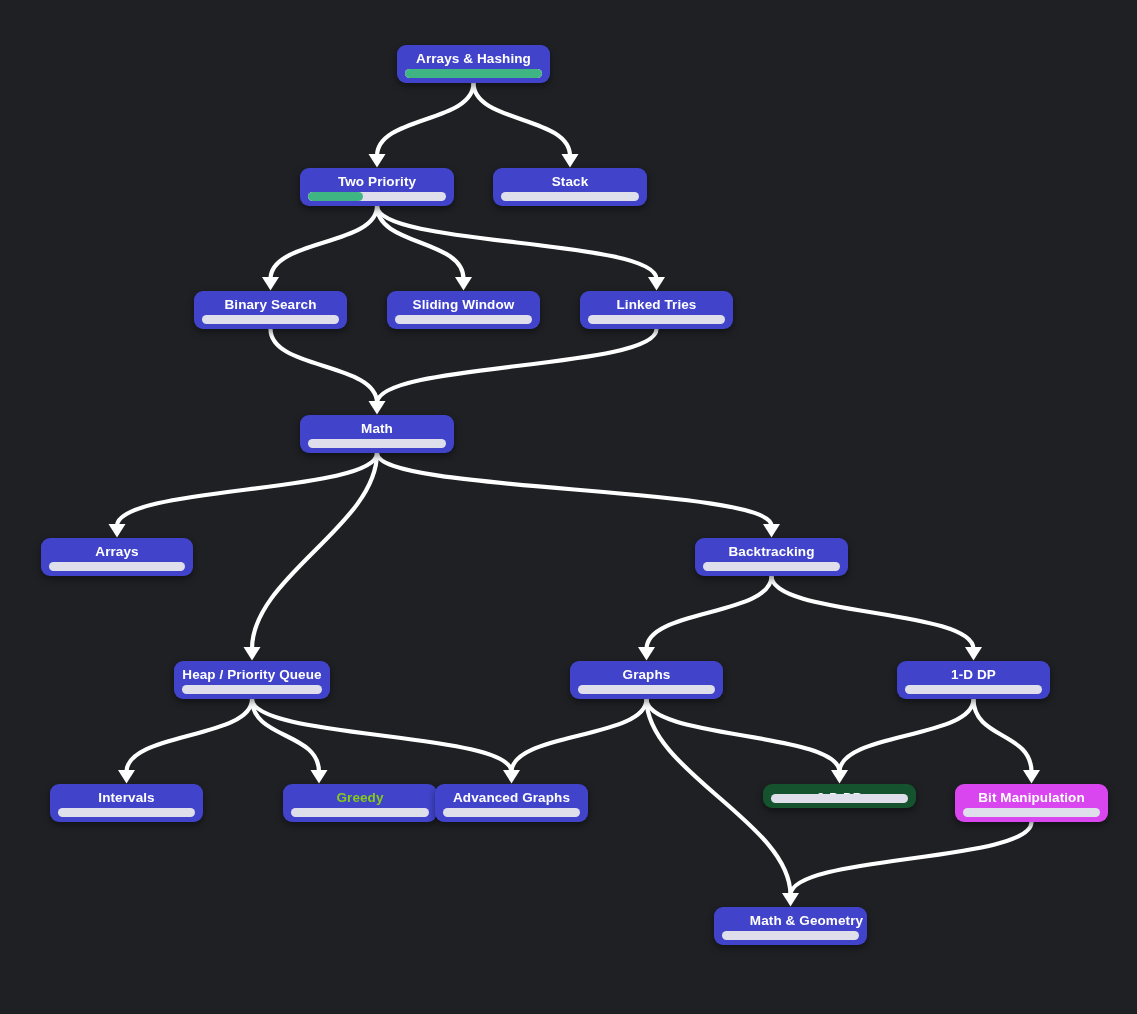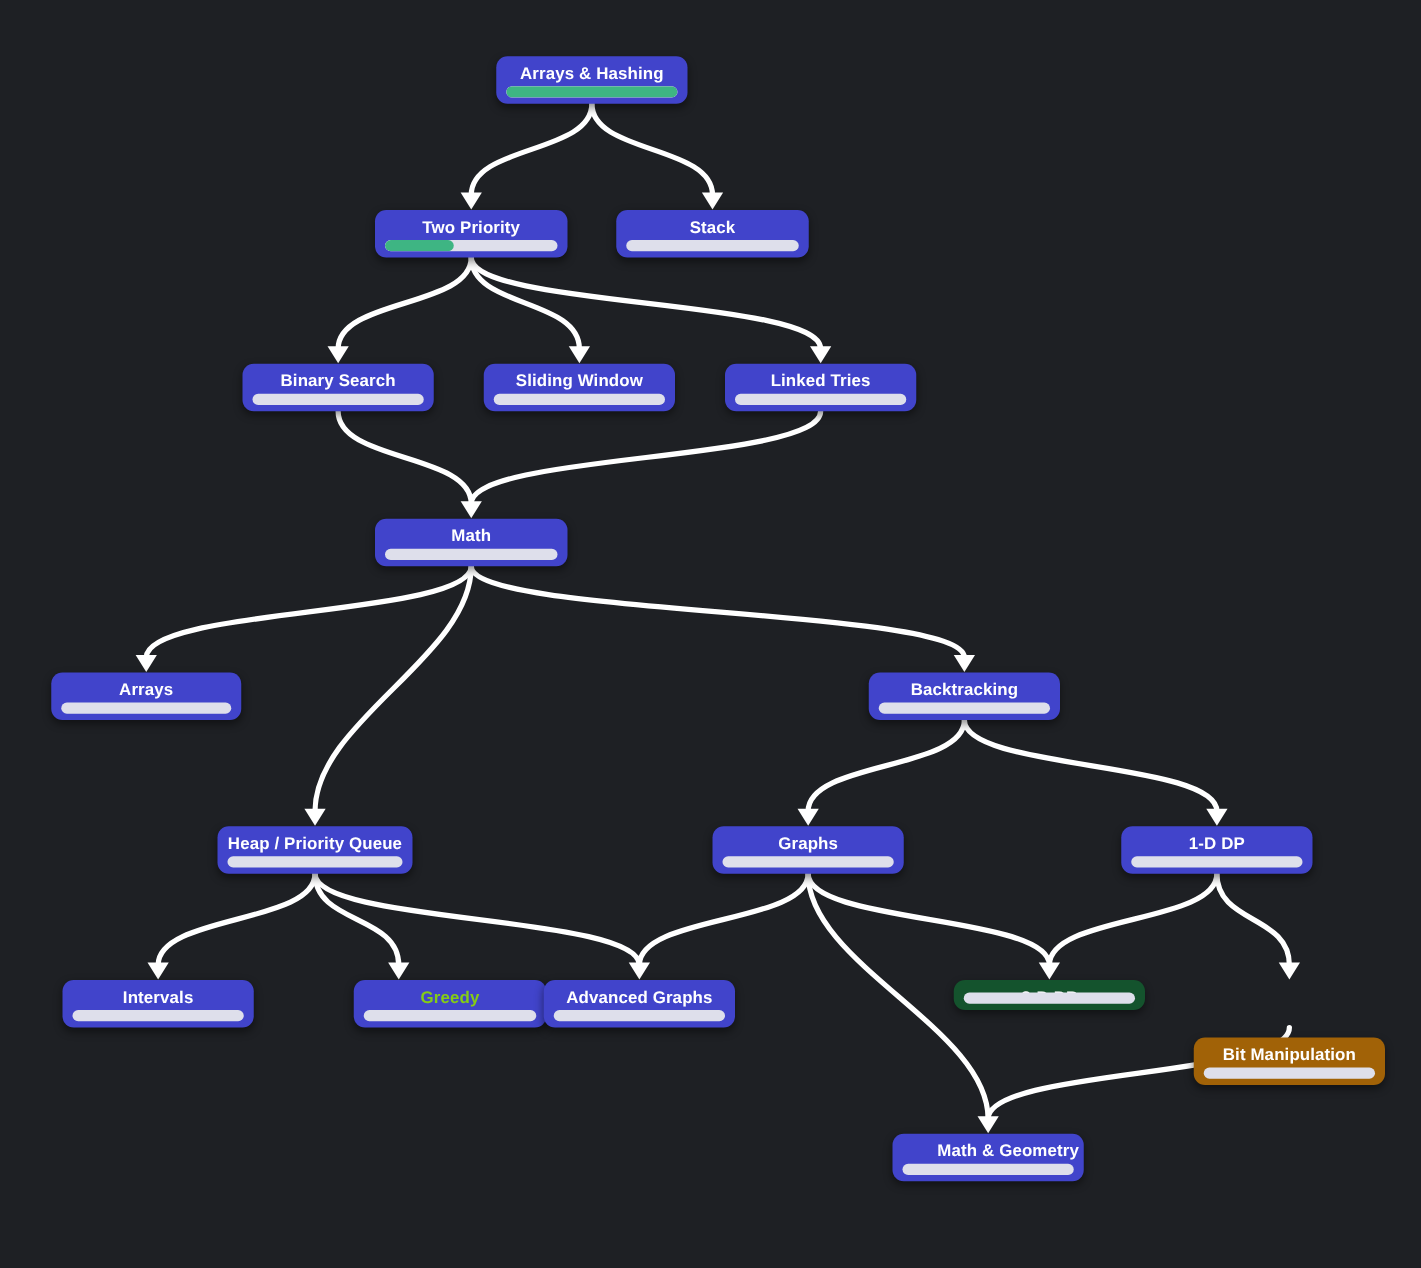--- a/index.html
+++ b/index.html
@@ -170,21 +170,21 @@
         <div class="bar" style="background: rgb(222, 223, 235);">
           <div class="fill" style="width: 0%; background: rgb(62, 181, 131);"></div>
         </div>
       </div>
       <div class="node" style="left: 763px; top: 784px; width: 153px; height: 24px; background: #14532d; color: rgb(255, 255, 255);">
         <span class="label">2-D DP</span>
         <div class="bar" style="background: rgb(222, 223, 235);">
           <div class="fill" style="width: 0%; background: rgb(62, 181, 131);"></div>
         </div>
       </div>
-      <div class="node" style="left: 955px; top: 784px; width: 153px; height: 38px; background: #a16207; color: rgb(255, 255, 255); margin-top: 46px;">
+      <div class="node" style="left: 955px; top: 784px; width: 153px; height: 38px; background: #d946ef; color: rgb(255, 255, 255);">
         <span class="label">Bit Manipulation</span>
         <div class="bar" style="background: rgb(222, 223, 235);">
           <div class="fill" style="width: 0%; background: rgb(62, 181, 131);"></div>
         </div>
       </div>
       <div class="node" style="left: 714px; top: 907px; width: 153px; height: 38px; background: rgb(65, 68, 203); color: rgb(255, 255, 255); padding-left: 32px;">
         <span class="label">Math &amp; Geometry</span>
         <div class="bar" style="background: rgb(222, 223, 235);">
           <div class="fill" style="width: 0%; background: rgb(62, 181, 131);"></div>
         </div>

